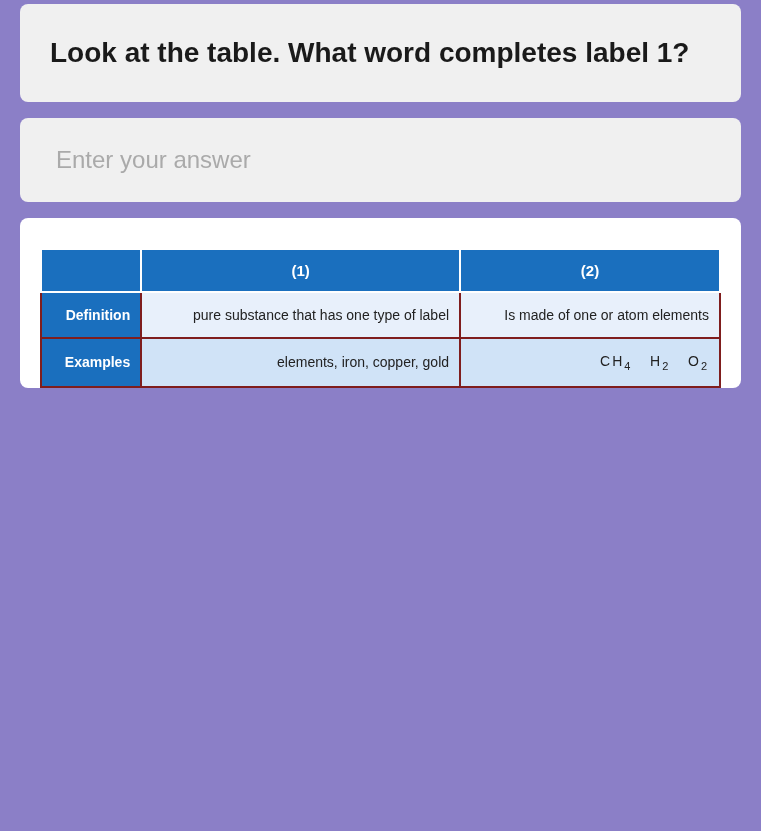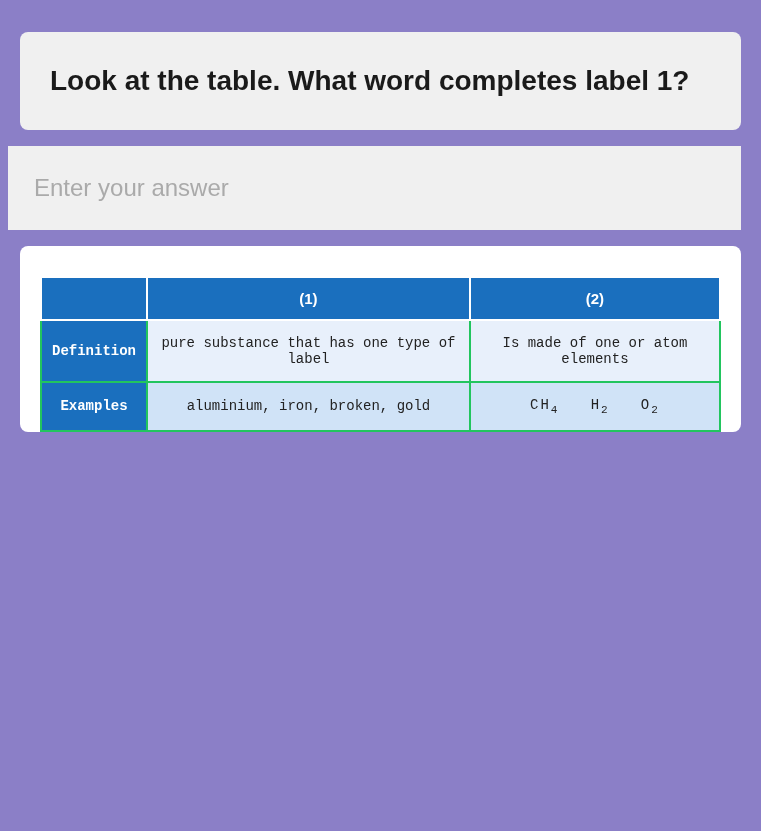--- a/index.html
+++ b/index.html
@@ -20,38 +20,38 @@
     .page-wrapper {
       width: 761px;
       height: 831px;
       background: #8b7fc7;
       position: relative;
     }
 
     
     .question-card {
       background: #f0f0f0;
-      margin: 32px 20px 16px 20px;
+      margin: 4px 20px 16px 20px;
       padding: 30px 30px 30px 30px;
       border-radius: 8px;
     }
 
     .question-text {
       font-size: 28px;
       font-weight: bold;
       color: #1a1a1a;
       line-height: 1.35;
     }
 
     
     .answer-card {
       background: #f0f0f0;
-      margin: 0 20px 16px 8px;
-      padding: 28px 26px;
-      border-radius: 0;
+      margin: 0 20px 16px 20px;
+      padding: 28px 36px;
+      border-radius: 8px;
     }
 
     .answer-input-placeholder {
       font-size: 24px;
       color: #aaa;
       font-style: normal;
     }
 
     
     .table-card {
@@ -75,27 +75,26 @@
       font-weight: bold;
       text-align: center;
       border: 2px solid #ffffff;
     }
 
     thead tr th:first-child {
       background: #1a6fbe;
     }
 
     tbody tr td {
-      border: 2px solid #22c55e;
+      border: 2px solid #7f1d1d;
       padding: 14px 10px;
-      text-align: center;
+      text-align: right;
       font-size: 14px;
       color: #222;
       vertical-align: middle;
-      font-family: Liberation Mono, monospace;
     }
 
     tbody tr td:first-child {
       background: #1a6fbe;
       color: white;
       font-weight: bold;
       font-size: 14px;
     }
 
     tbody tr:nth-child(odd) td:not(:first-child) {
@@ -139,21 +138,21 @@
         </tr>
       </thead>
       <tbody>
         <tr>
           <td>Definition</td>
           <td>pure substance that has one type of label</td>
           <td>Is made of one or atom elements</td>
         </tr>
         <tr>
           <td>Examples</td>
-          <td>aluminium, iron, broken, gold</td>
+          <td>elements, iron, copper, gold</td>
           <td>
             <span class="chemical-formula">
               CH<span class="subscript">4</span>&nbsp;&nbsp;
               H<span class="subscript">2</span>&nbsp;&nbsp;
               O<span class="subscript">2</span>
             </span>
           </td>
         </tr>
       </tbody>
     </table>

